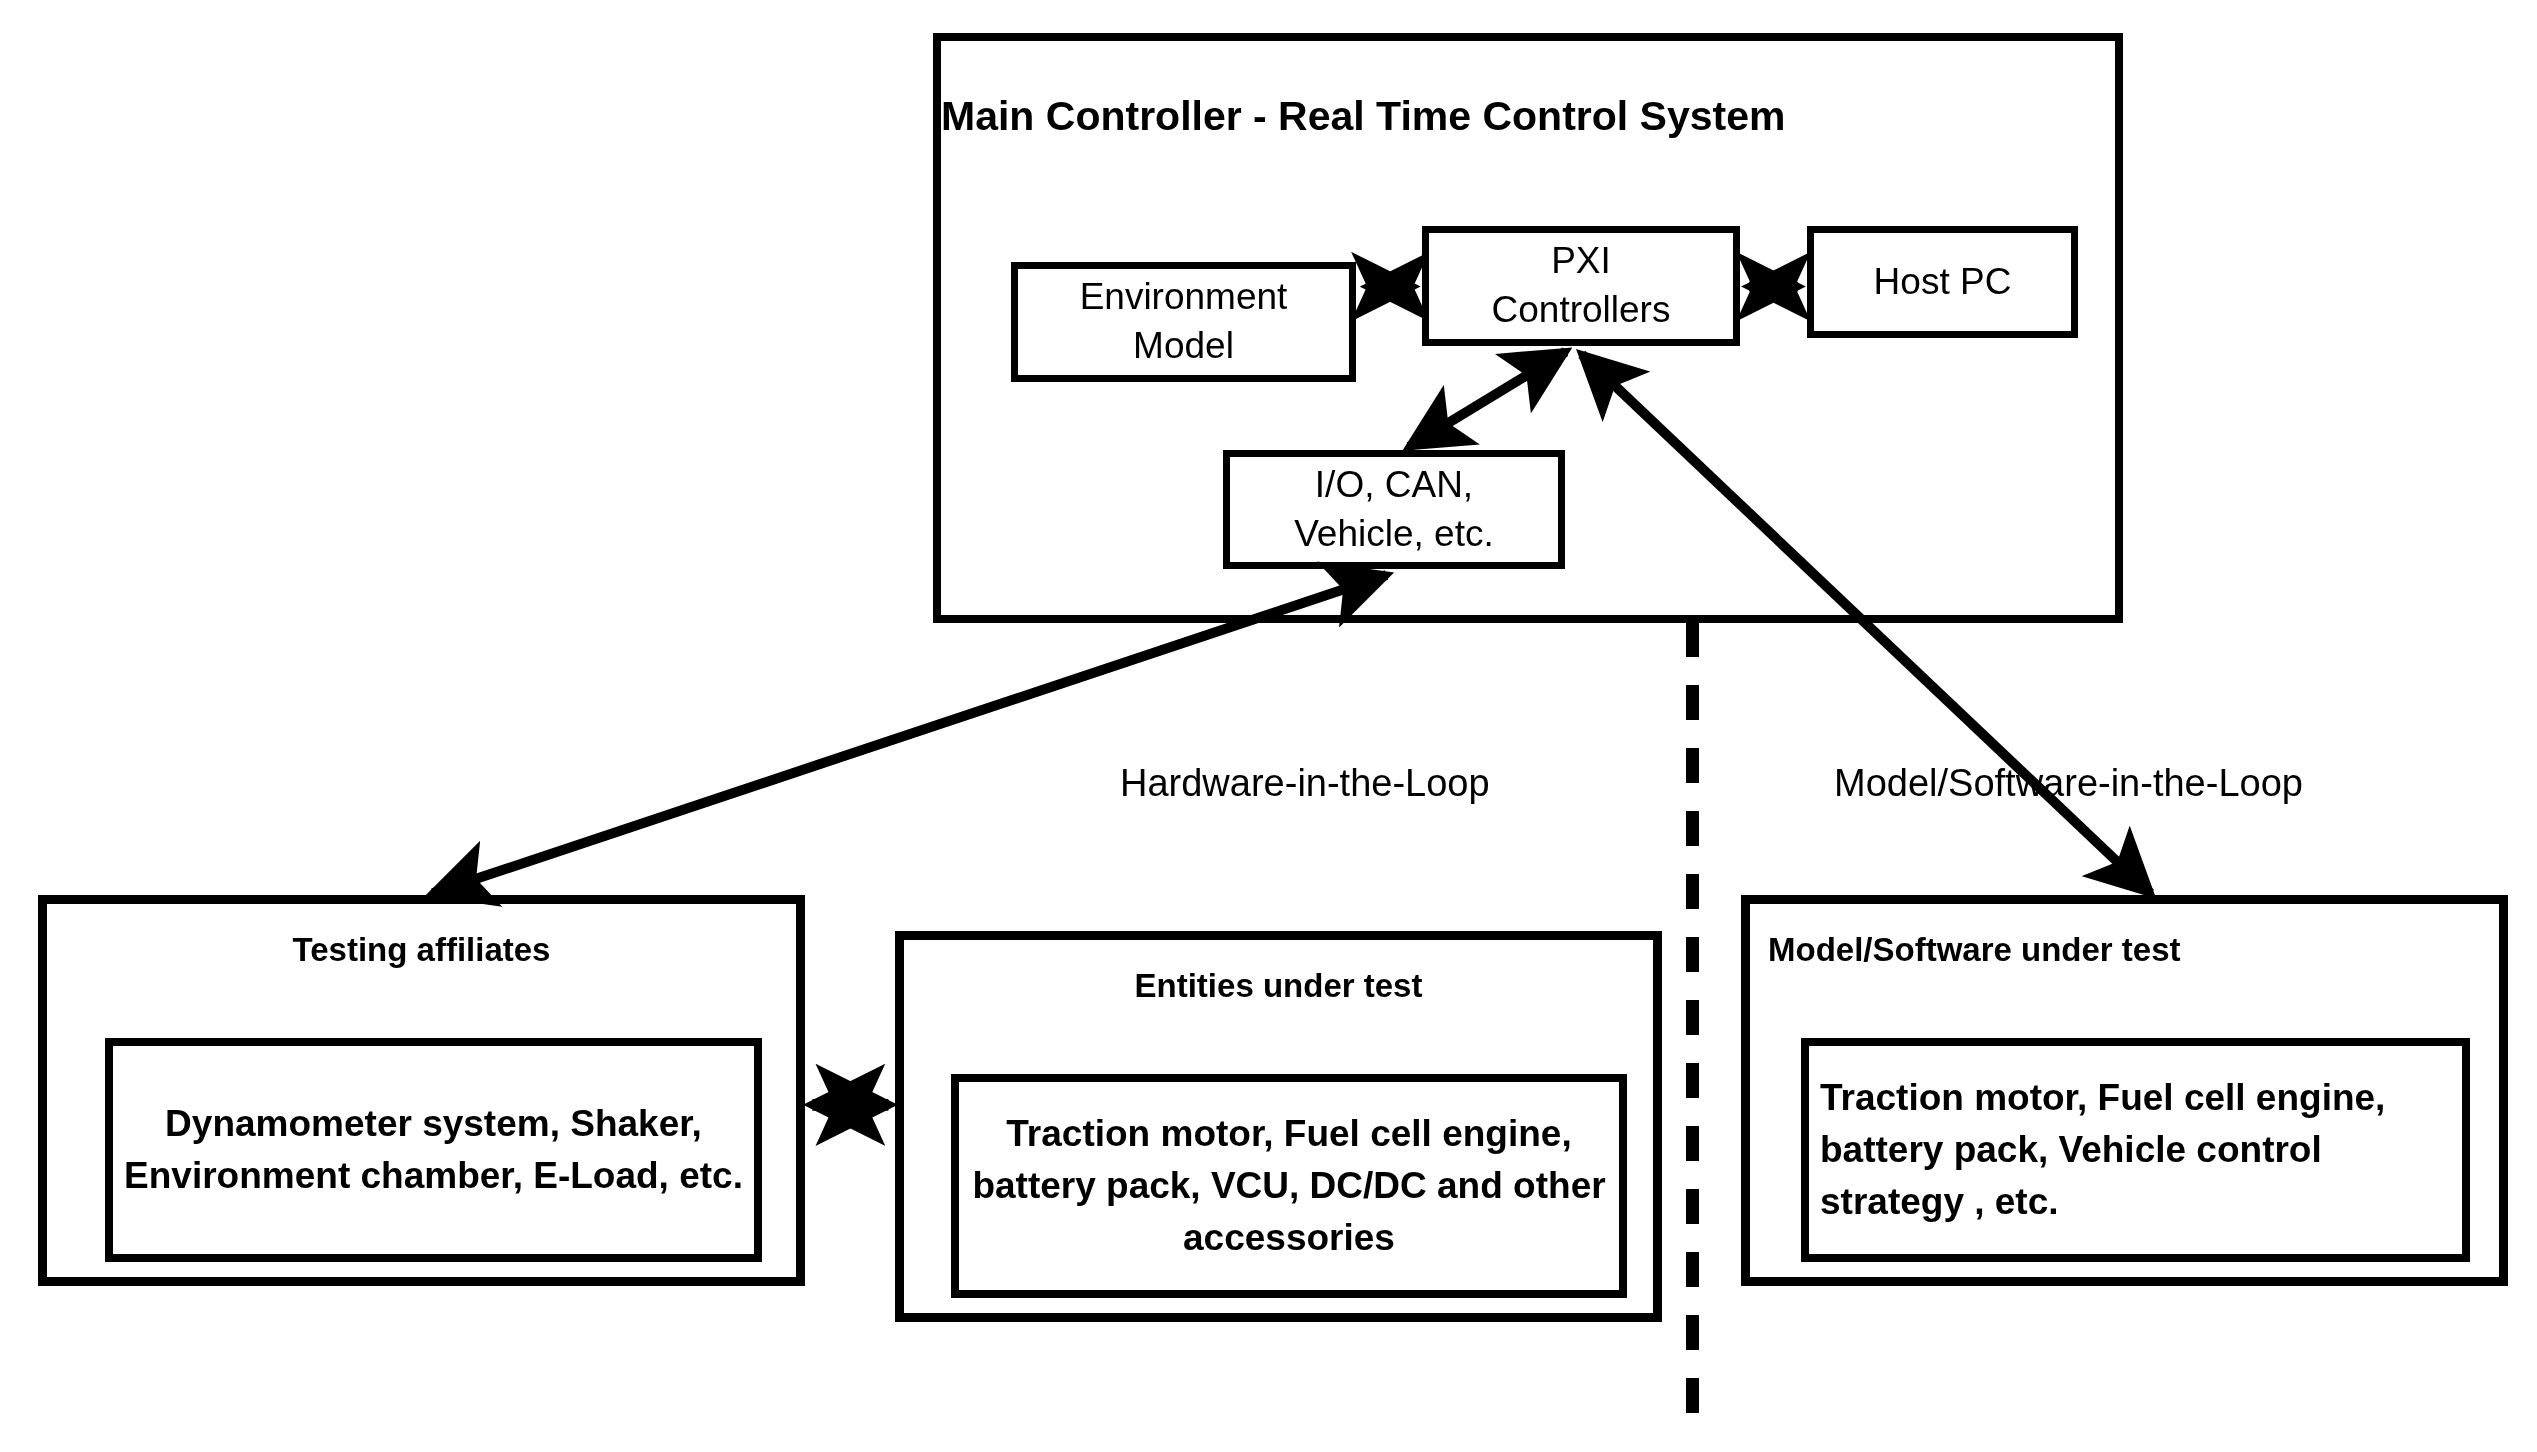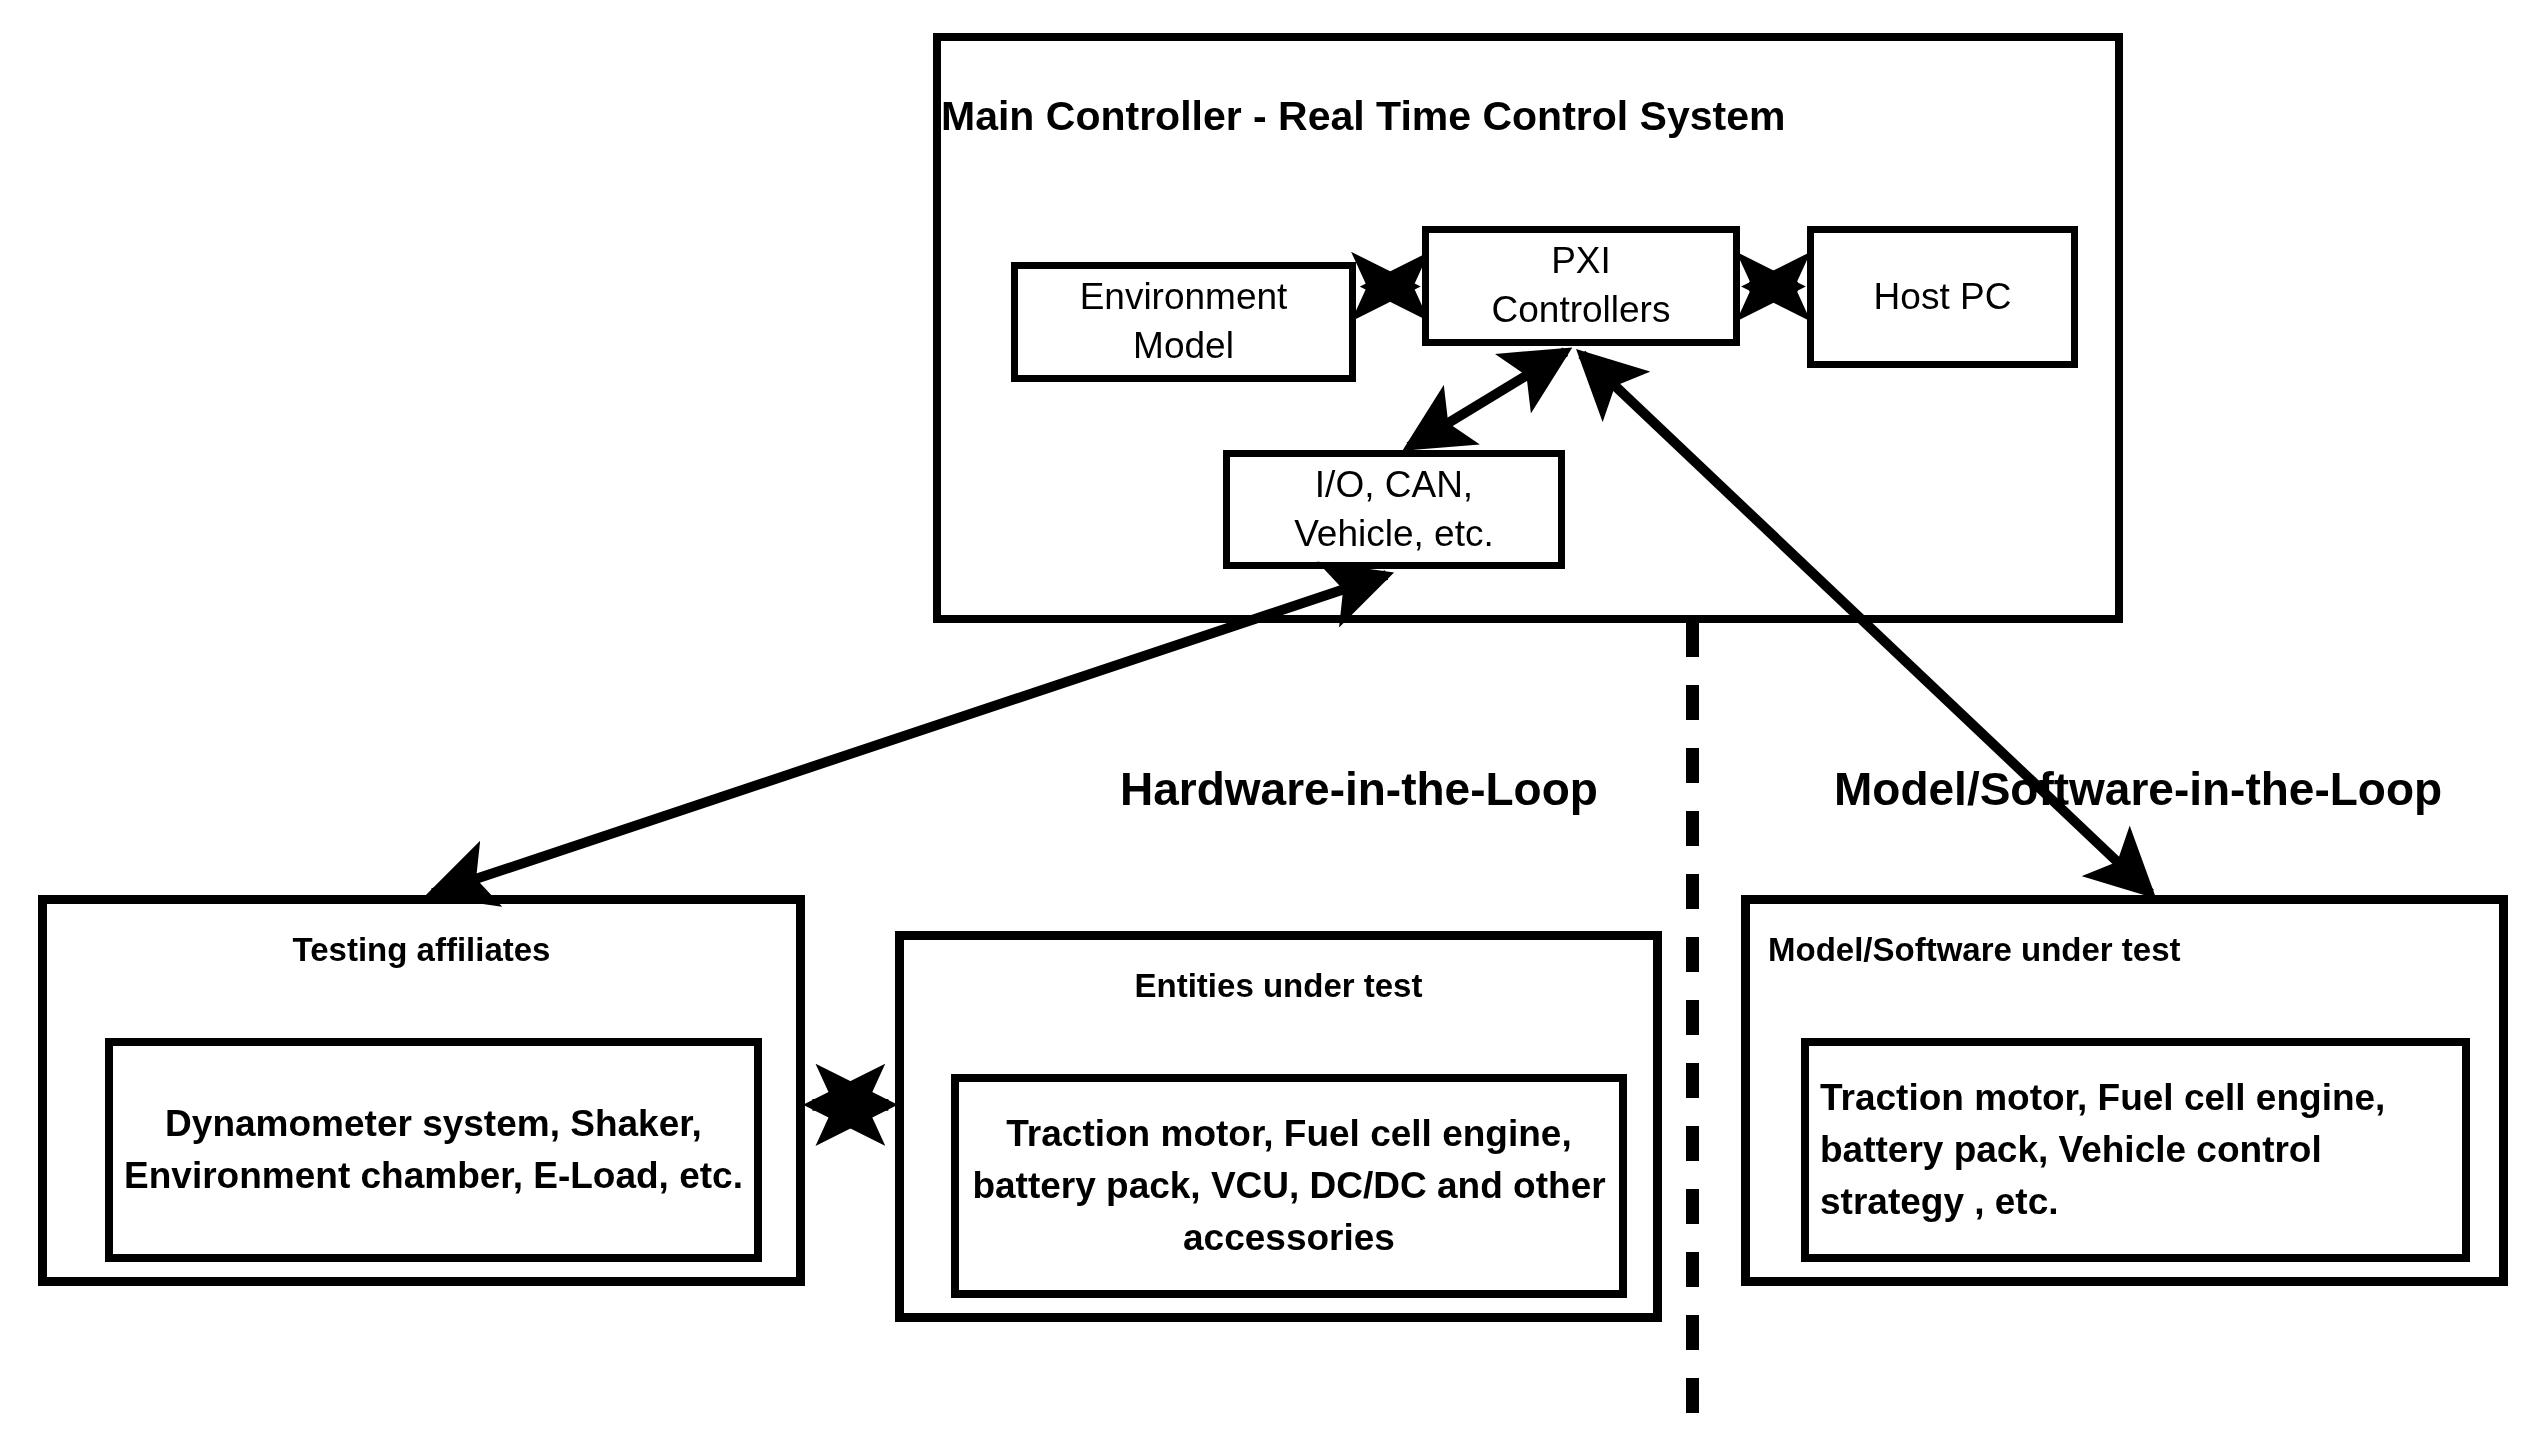--- a/index.html
+++ b/index.html
@@ -69,21 +69,21 @@
   #pxi-controllers-box {
     left: 1422px;
     top: 226px;
     width: 318px;
     height: 120px;
   }
   #host-pc-box {
     left: 1807px;
     top: 226px;
     width: 271px;
-    height: 142px;
+    height: 112px;
   }
   #io-can-box {
     left: 1223px;
     top: 450px;
     width: 342px;
     height: 119px;
   }
 
   
   .outer-bottom-box {
@@ -140,22 +140,22 @@
     width: 12.7px;
     height: 796px;
     background-image: linear-gradient(#000 0 56%, transparent 56% 100%);
     background-size: 100% 63px;
     background-repeat: repeat-y;
   }
 
   
   .loop-label {
     position: absolute;
-    font-size: 46px;
-    font-weight: bold;
+    font-size: 38px;
+    font-weight: normal;
     white-space: nowrap;
     text-align: right;
   }
   #hil-label { left: 1120px; top: 762px; }
   #mil-label { left: 1834px; top: 762px; }
 
   
   #arrow-layer {
     position: absolute;
     left: 0; top: 0;

